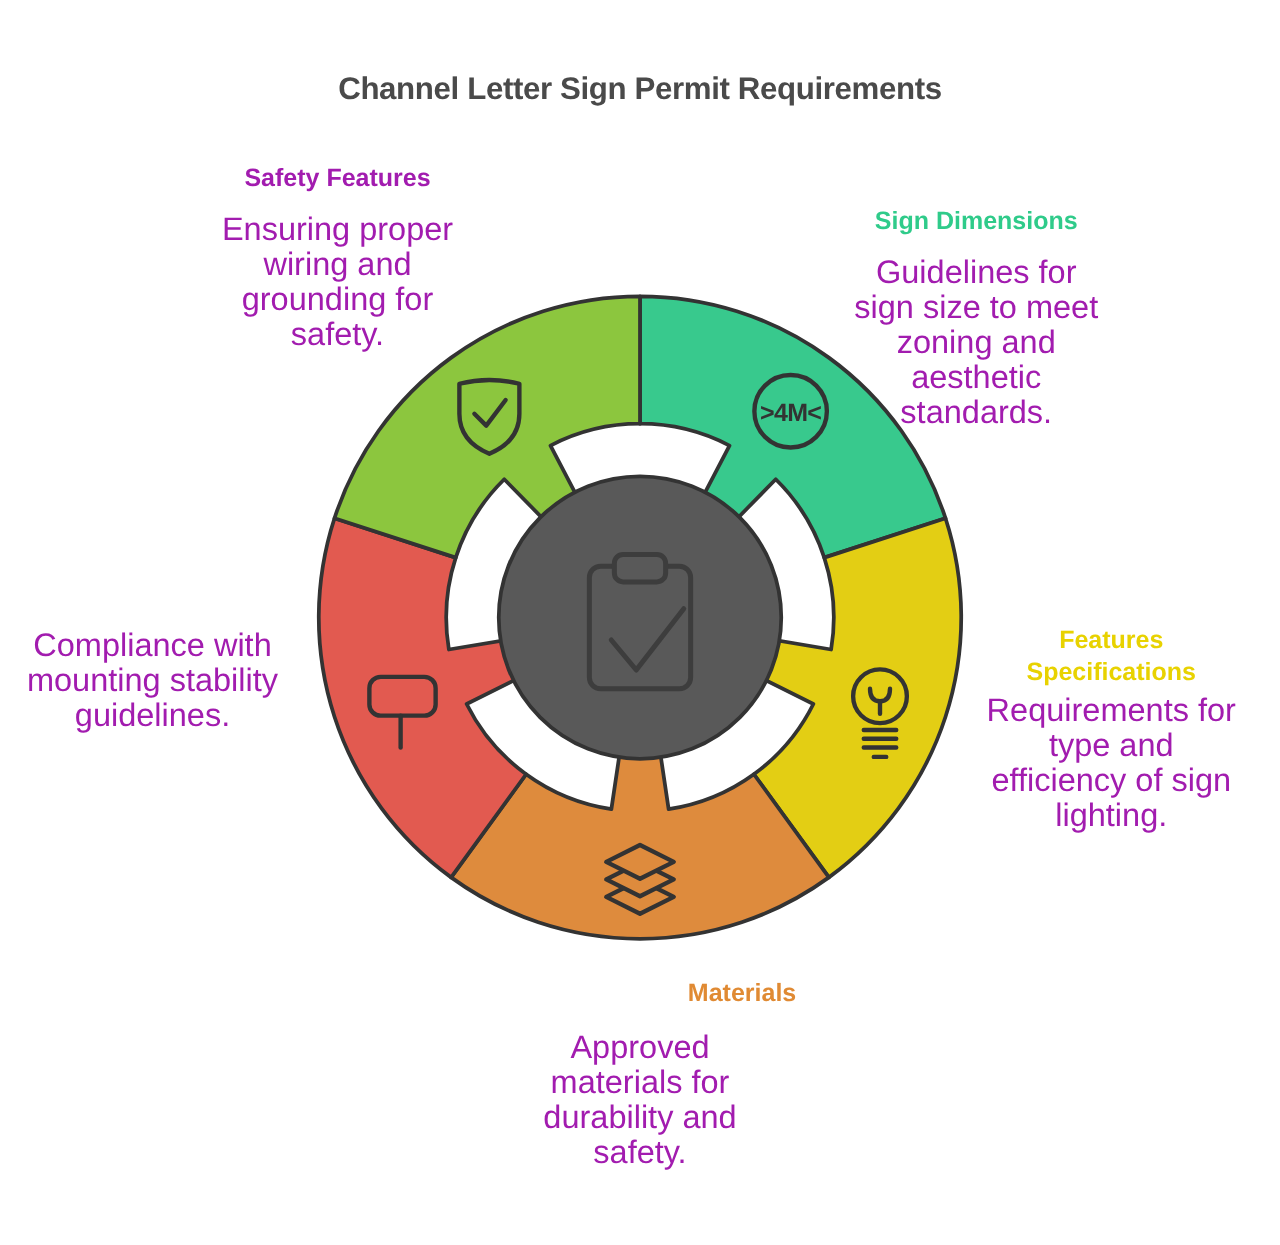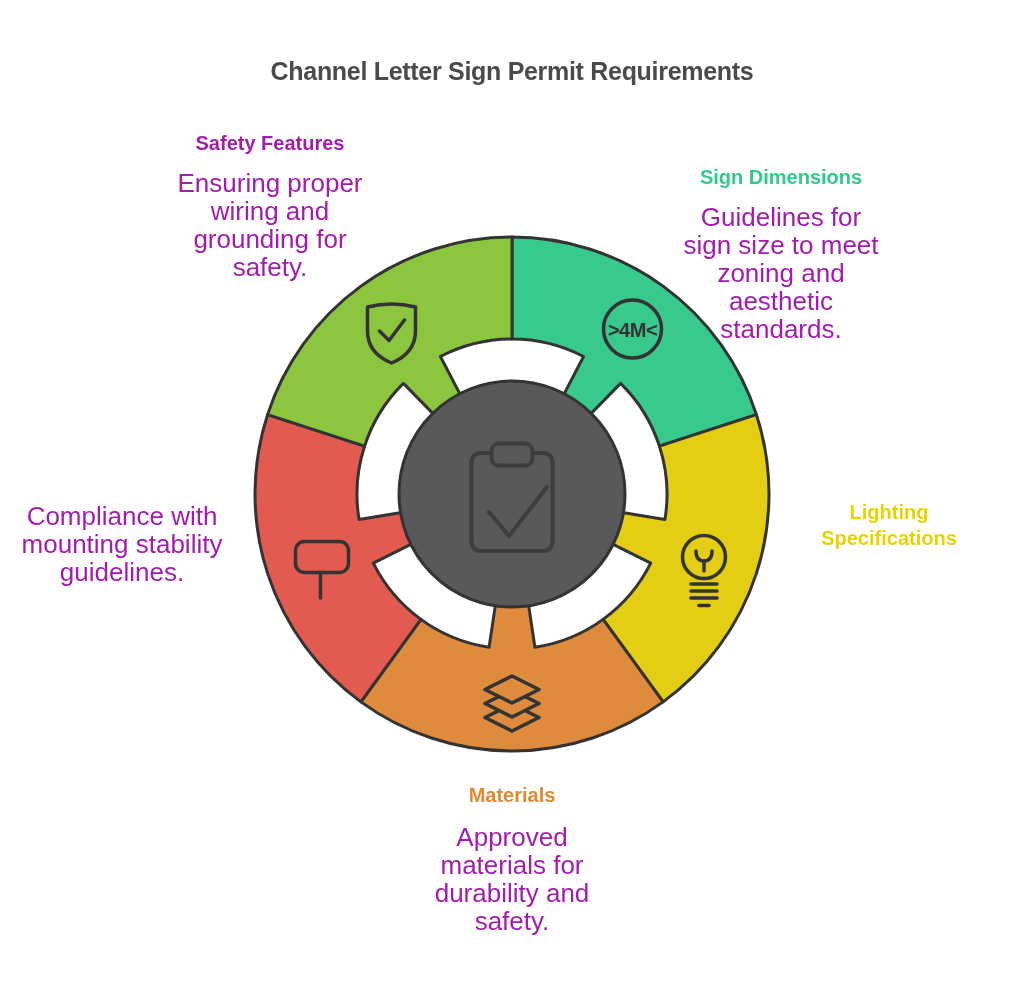--- a/index.html
+++ b/index.html
@@ -138,26 +138,30 @@
   <div class="text-block" style="left:656px; top:130px; width:250px;margin-top:34px;">
     <div class="heading" style="color: rgb(47, 203, 138);">Sign Dimensions</div>
     <div class="desc">Guidelines for
 sign size to meet
 zoning and
 aesthetic
 standards.</div>
   </div>
 
   <div class="text-block tight" style="left:779px; top:499px; width:220px;">
-    <div class="heading" style="color: rgb(232, 210, 0);">Lighting
+    <div class="heading" style="color: rgb(232, 210, 0);">Features
 Specifications</div>
+    <div class="desc">Requirements for
+type and
+efficiency of sign
+lighting.</div>
   </div>
 
   <div class="text-block mat" style="left:387px; top:782px; width:250px;">
-    <div class="heading" style="color: rgb(224, 138, 51);">Materials</div>
+    <div class="heading" style="color: rgb(224, 138, 51); text-align: right;">Materials</div>
     <div class="desc">Approved
 materials for
 durability and
 safety.</div>
   </div>
 
   <div class="text-block tight" style="left:12px; top:499px; width:220px;">
     <div class="desc">Compliance with
 mounting stability
 guidelines.</div>

